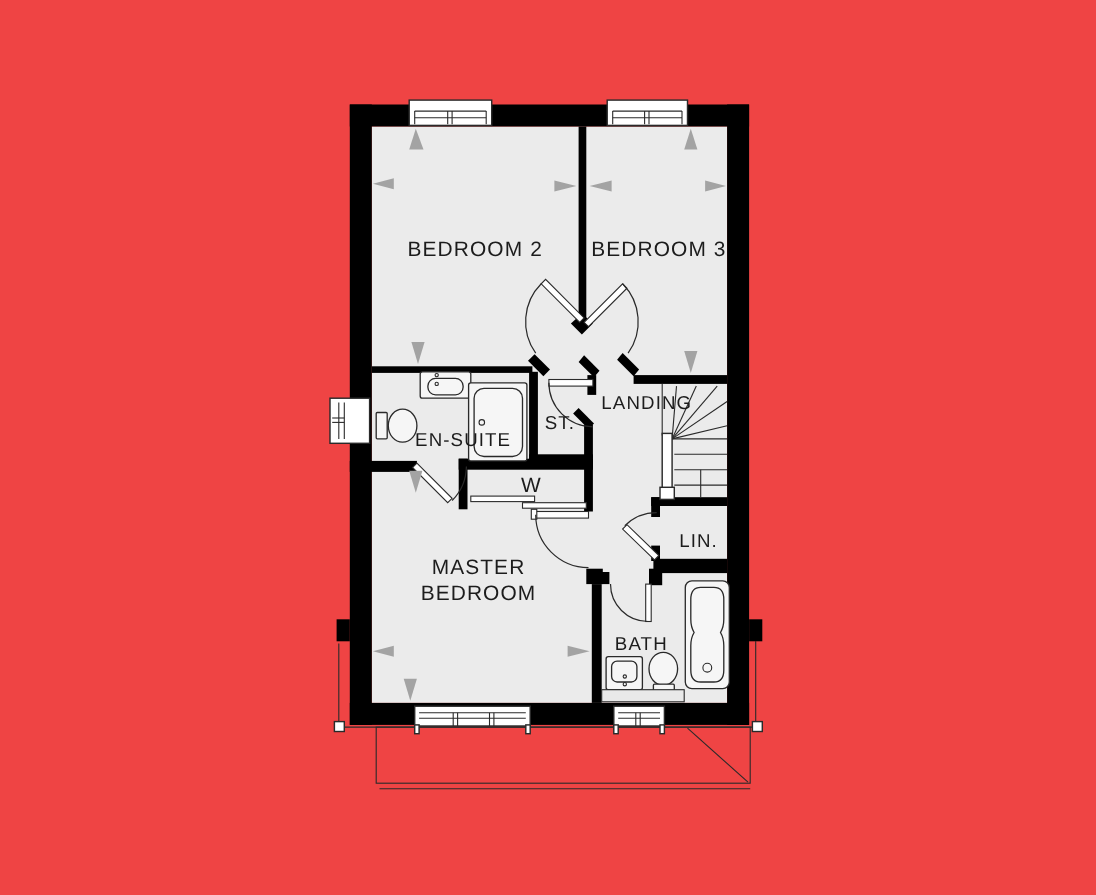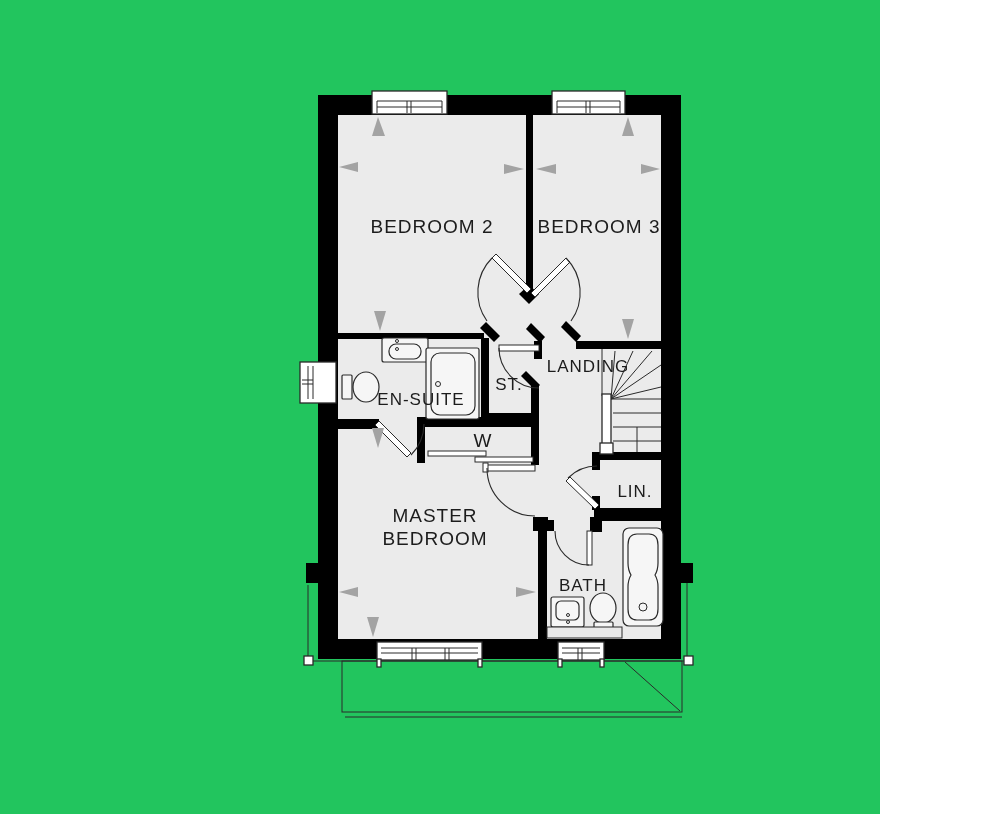--- a/index.html
+++ b/index.html
@@ -1,16 +1,16 @@
 <!DOCTYPE html>
 <html style="--wall: #000000; --floor: #ebebeb; --line: #2a2a2a; --label: #1c1c1c; --arrow: #a3a3a3;"><head>
 <meta charset="utf-8">
 <style>
   html,body{margin:0;padding:0;background:#ffffff;}
-  .page{width:880px;height:814px;position:relative;background:#22c55e;overflow:hidden;text-decoration:underline;}
+  .page{width:996px;height:814px;position:relative;background:#ef4444;overflow:hidden;text-decoration:underline;}
   svg{display:block;}
   text{font-family:"Liberation Sans","DejaVu Sans",sans-serif;fill:var(--label,#1c1c1c);letter-spacing:1px;}
   .wall{fill:var(--wall,#000);stroke:none;}
   .floor{fill:var(--floor,#ebebeb);}
   .thin{stroke:var(--line,#2a2a2a);stroke-width:1;fill:none;}
   .whitebox{fill:#ffffff;stroke:var(--line,#2a2a2a);stroke-width:1.3;}
   .fixture{fill:#f6f6f6;stroke:var(--line,#2a2a2a);stroke-width:1.2;}
   .counter{fill:#e9e9e9;stroke:var(--line,#2a2a2a);stroke-width:1;}
   .leaf{fill:#ffffff;stroke:var(--line,#2a2a2a);stroke-width:1;}
   .arc{stroke:var(--line,#2a2a2a);stroke-width:1.1;fill:none;}

